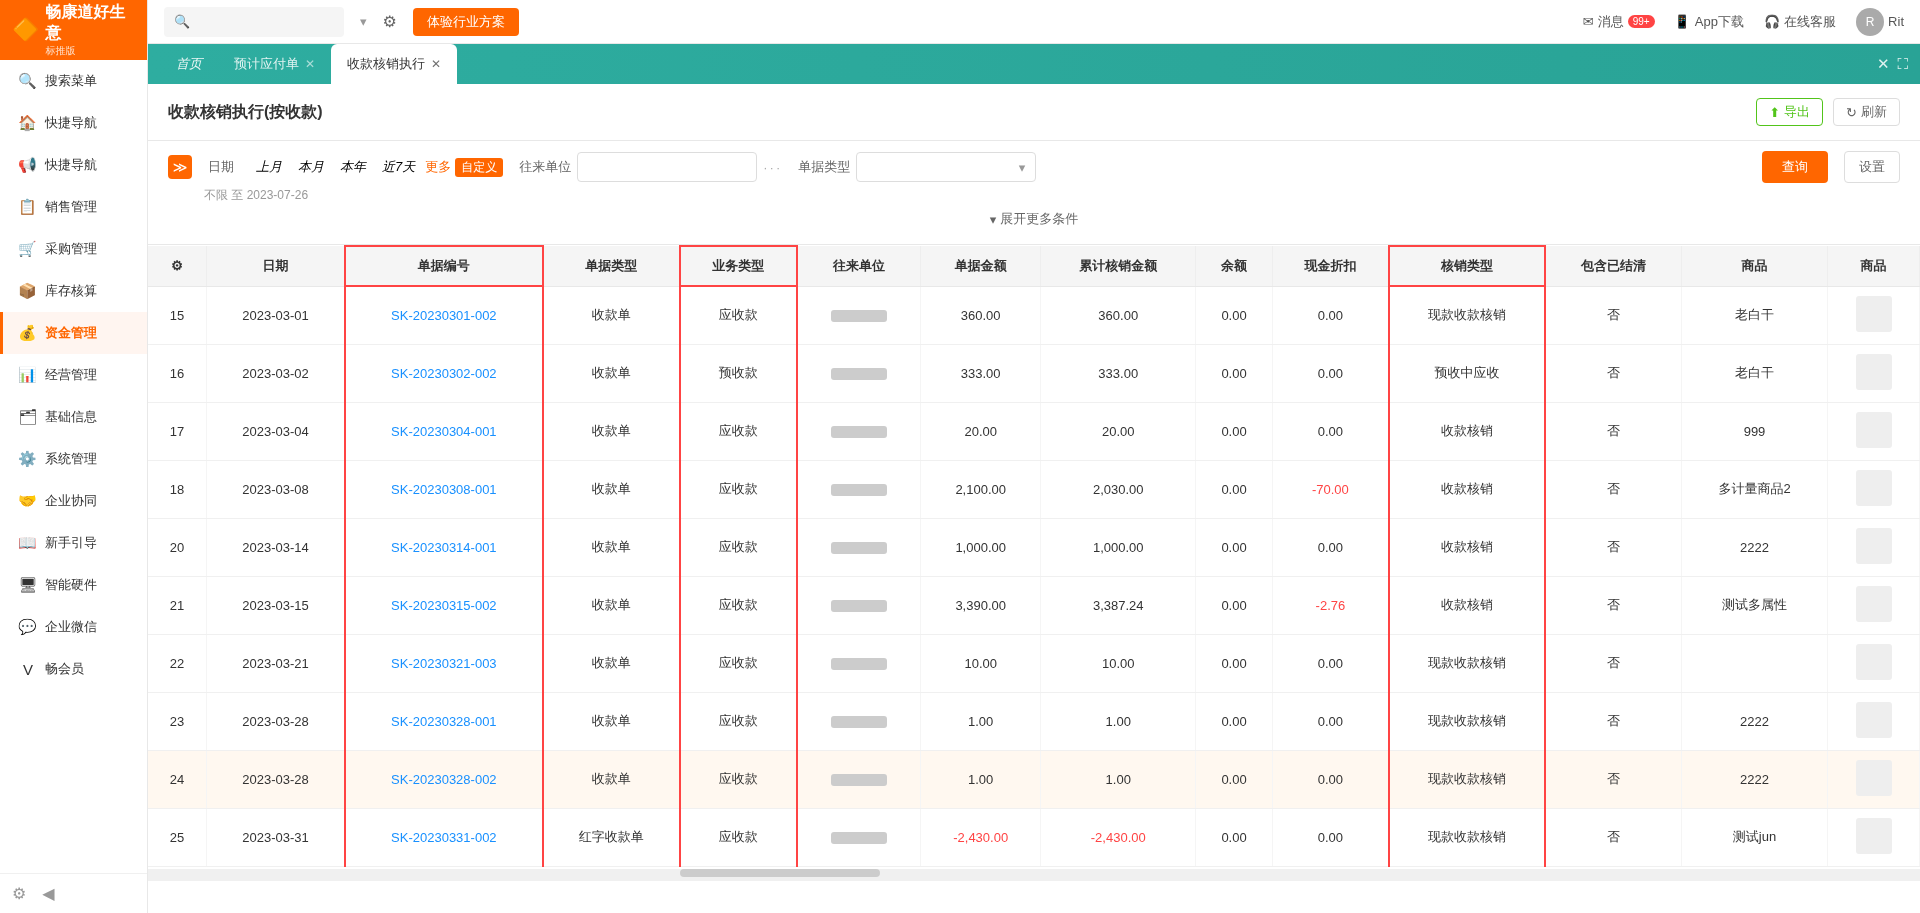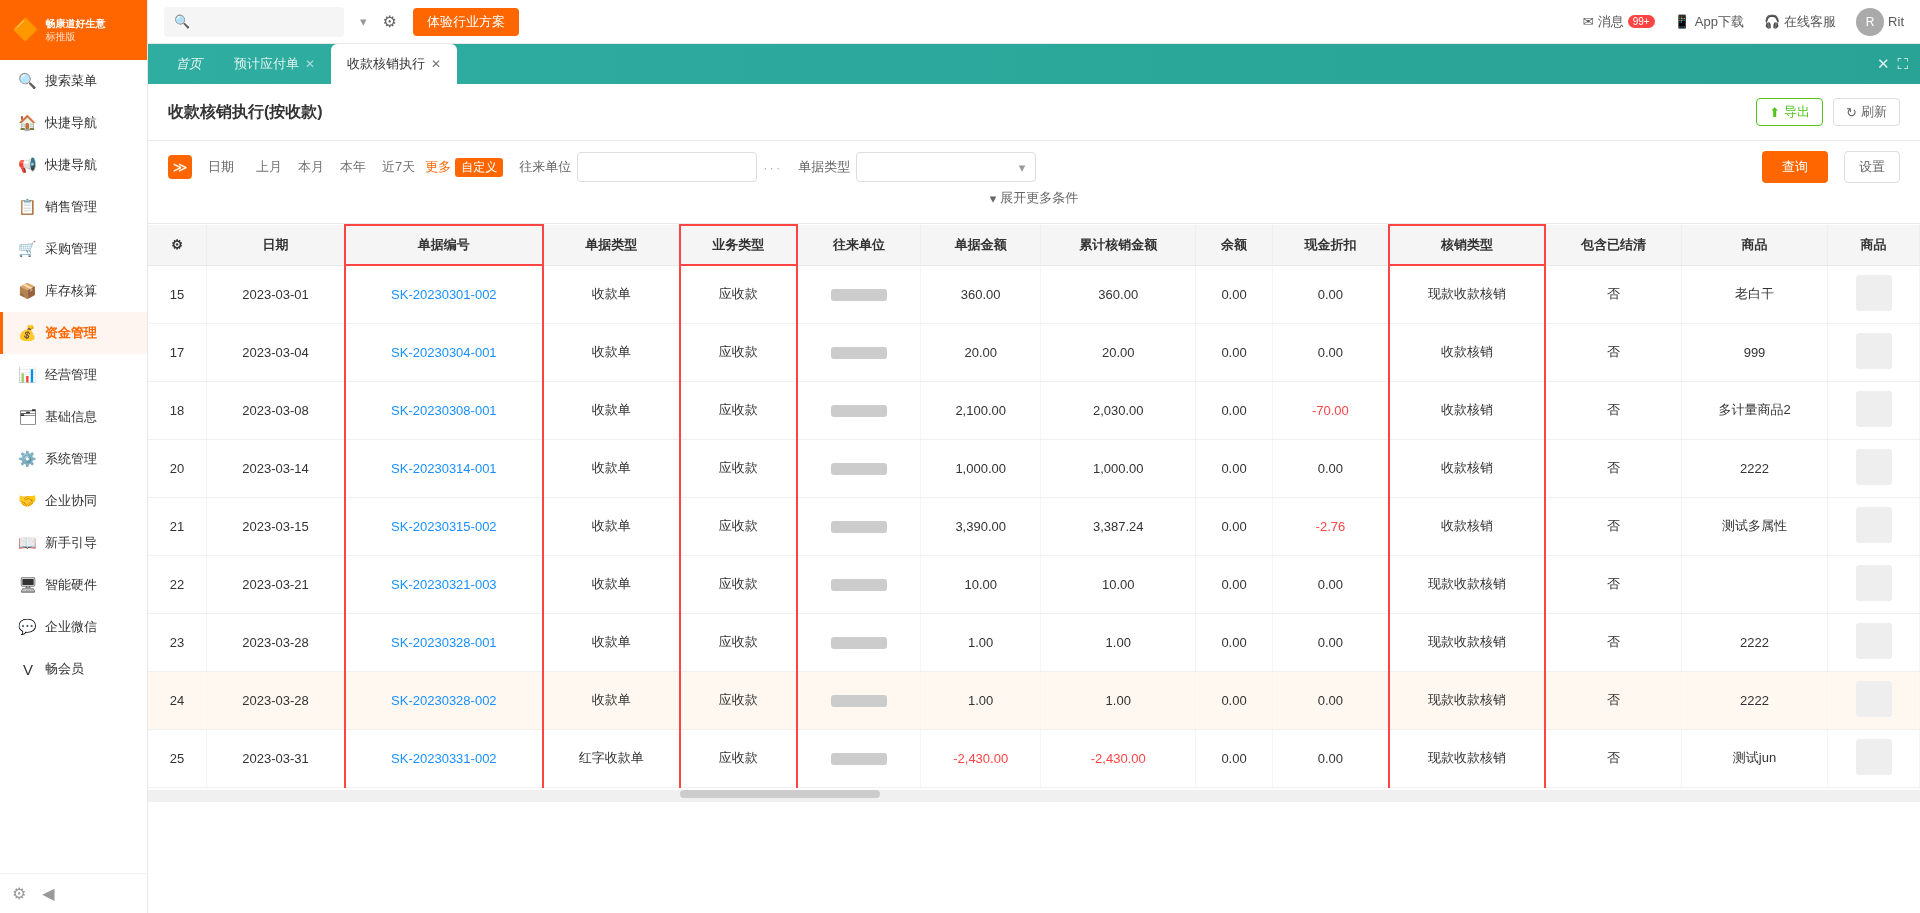--- a/index.html
+++ b/index.html
@@ -1,21 +1,21 @@
 <!DOCTYPE html>
 <html><head>
   <meta charset="utf-8">
   <style>
     * { box-sizing: border-box; margin: 0; padding: 0; font-family: 'Microsoft YaHei', Arial, sans-serif; font-size: 13px; }
     body { background: #f5f5f5; display: flex; height: 913px; overflow: hidden; }
 
     
     .sidebar { width: 148px; background: #fff; border-right: 1px solid #e8e8e8; display: flex; flex-direction: column; flex-shrink: 0; }
     .sidebar-logo { background: #ff6600; color: #fff; padding: 10px 12px; display: flex; align-items: center; gap: 6px; height: 60px; }
-    .sidebar-logo-text { font-size: 10px; font-weight: bold; line-height: 1.3; }
+    .sidebar-logo-text { font-size: 16px; font-weight: bold; line-height: 1.3; }
     .sidebar-logo-sub { font-size: 10px; opacity: 0.8; }
     .sidebar-item { display: flex; align-items: center; gap: 8px; padding: 12px 16px; cursor: pointer; color: #333; border-left: 3px solid transparent; }
     .sidebar-item.active { background: #fff5f0; color: #ff6600; border-left-color: #ff6600; font-weight: bold; }
     .sidebar-icon { width: 18px; height: 18px; display: flex; align-items: center; justify-content: center; font-size: 15px; }
     .sidebar-bottom { margin-top: auto; border-top: 1px solid #f0f0f0; display: flex; align-items: center; padding: 10px 12px; gap: 16px; }
     .sidebar-bottom-icon { color: #999; cursor: pointer; font-size: 16px; }
 
     
     .main { flex: 1; display: flex; flex-direction: column; overflow: hidden; }
 
@@ -40,21 +40,21 @@
     .page-header-actions { display: flex; gap: 10px; padding-bottom: 14px; }
     .btn-export { display: flex; align-items: center; gap: 4px; border: 1px solid #52c41a; color: #52c41a; border-radius: 4px; padding: 4px 12px; cursor: pointer; background: #fff; }
     .btn-refresh { display: flex; align-items: center; gap: 4px; border: 1px solid #ddd; color: #666; border-radius: 4px; padding: 4px 12px; cursor: pointer; background: #fff; }
 
     
     .filter-bar { background: #fff; padding: 10px 20px; border-bottom: 1px solid #e8e8e8; flex-shrink: 0; }
     .filter-row { display: flex; align-items: center; gap: 16px; flex-wrap: wrap; }
     .filter-toggle { width: 24px; height: 24px; background: #ff6600; color: #fff; border-radius: 4px; display: flex; align-items: center; justify-content: center; cursor: pointer; font-size: 14px; }
     .filter-label { color: #666; white-space: nowrap; }
     .filter-date-options { display: flex; gap: 4px; align-items: center; }
-    .filter-date-opt { color: #737373; cursor: pointer; padding: 2px 6px; border-radius: 3px; }
+    .filter-date-opt { color: #000000; cursor: pointer; padding: 2px 6px; border-radius: 3px; font-style: italic; }
     .filter-date-more { color: #ff6600; cursor: pointer; }
     .filter-custom-btn { background: #ff6600; color: #fff; border-radius: 3px; padding: 1px 6px; font-size: 12px; cursor: pointer; }
     .filter-input { border: 1px solid #ddd; border-radius: 4px; padding: 4px 10px; width: 180px; color: #999; background: #fff; }
     .filter-dots { color: #aaa; letter-spacing: 2px; }
     .filter-select { border: 1px solid #ddd; border-radius: 4px; padding: 4px 10px; color: #999; background: #fff; width: 180px; display: flex; align-items: center; justify-content: space-between; cursor: pointer; }
     .btn-query { background: #ff6600; color: #fff; border: none; border-radius: 4px; padding: 6px 20px; cursor: pointer; }
     .btn-settings { background: #fff; color: #666; border: 1px solid #ddd; border-radius: 4px; padding: 6px 14px; cursor: pointer; }
     .filter-more-row { display: flex; align-items: center; justify-content: center; padding: 6px 0; }
     .expand-btn { color: #666; font-size: 12px; cursor: pointer; display: flex; align-items: center; gap: 4px; }
 
@@ -247,20 +247,23 @@
           <div class="filter-select" style="height:30px;">
             <span></span>
             <span>▾</span>
           </div>
         </div>
         <div style="margin-left:auto;display:flex;gap:16px;">
           <button class="btn-query">查询</button>
           <button class="btn-settings">设置</button>
         </div>
       </div>
+      <div style="font-size:12px;color:#999;margin-top:4px;padding-left:36px;">
+        不限 至 2023-07-26
+      </div>
       <div class="filter-more-row">
         <div class="expand-btn">
           <span>▾</span>
           <span>展开更多条件</span>
         </div>
       </div>
     </div>
 
     <div class="table-wrapper">
       <table>
@@ -295,20 +298,38 @@
       <td>360.00</td>
       <td>360.00</td>
       <td>0.00</td>
       <td>0.00</td>
       <td style="border-left:2px solid #ff4444;border-right:2px solid #ff4444;">现款收款核销</td>
       <td>否</td>
       <td>老白干</td>
       <td><span class="img-thumb"></span></td>
     </tr>
             <tr>
+      <td>16</td>
+      <td>2023-03-02</td>
+      <td style="border-left:2px solid #ff4444;border-right:2px solid #ff4444;">
+        <a class="link">SK-20230302-002</a>
+      </td>
+      <td>收款单</td>
+      <td style="border-left:2px solid #ff4444;border-right:2px solid #ff4444;">预收款</td>
+      <td><span style="background:#ccc;border-radius:3px;color:transparent;font-size:11px;letter-spacing:1px;padding:0 2px;">██████</span></td>
+      <td>333.00</td>
+      <td>333.00</td>
+      <td>0.00</td>
+      <td>0.00</td>
+      <td style="border-left:2px solid #ff4444;border-right:2px solid #ff4444;">预收中应收</td>
+      <td>否</td>
+      <td>老白干</td>
+      <td><span class="img-thumb"></span></td>
+    </tr>
+            <tr>
       <td>17</td>
       <td>2023-03-04</td>
       <td style="border-left:2px solid #ff4444;border-right:2px solid #ff4444;">
         <a class="link">SK-20230304-001</a>
       </td>
       <td>收款单</td>
       <td style="border-left:2px solid #ff4444;border-right:2px solid #ff4444;">应收款</td>
       <td><span style="background:#ccc;border-radius:3px;color:transparent;font-size:11px;letter-spacing:1px;padding:0 2px;">██████</span></td>
       <td>20.00</td>
       <td>20.00</td>

